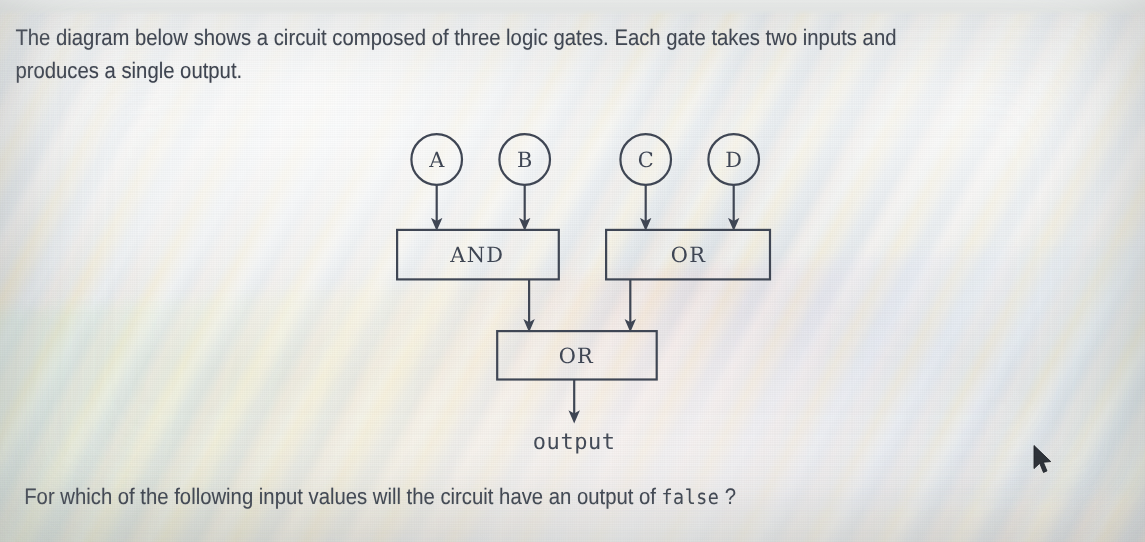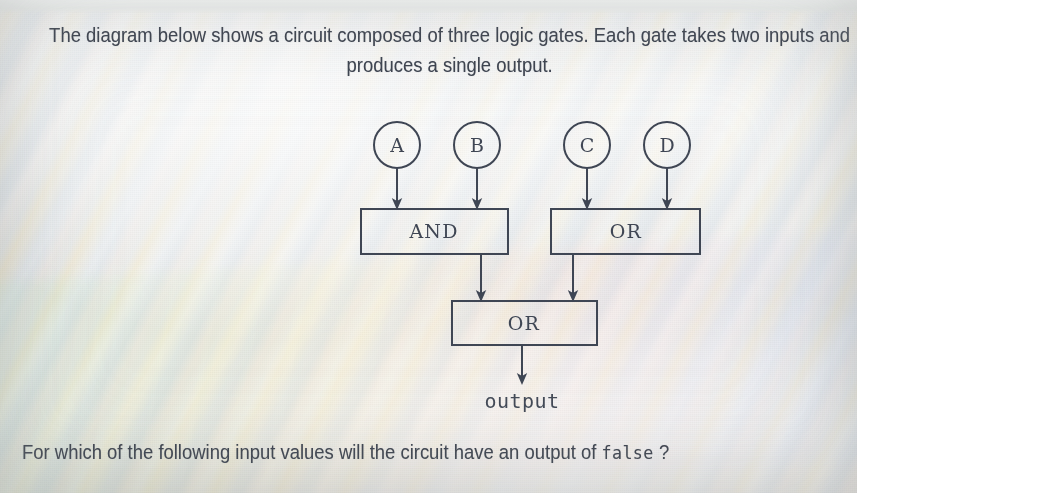--- a/index.html
+++ b/index.html
@@ -2,26 +2,25 @@
 <html><head>
 <meta charset="utf-8">
 <style>
   html, body {
     margin: 0;
     padding: 0;
     background: #ffffff;
   }
   #page {
     position: relative;
-    width: 857px;
+    width: 1041px;
     height: 493px;
     overflow: hidden;
     font-family: "Liberation Sans", sans-serif;
     background: #e9e9e6;
-    text-align: center;
   }
 
   
   .bg-base {
     position: absolute;
     inset: 0;
     background:
       linear-gradient(180deg, #f4f5f3 0%, #eceeec 12%, #e6e8e6 40%, #e9e9e5 70%, #eceae4 100%);
   }
   .bg-bands {

